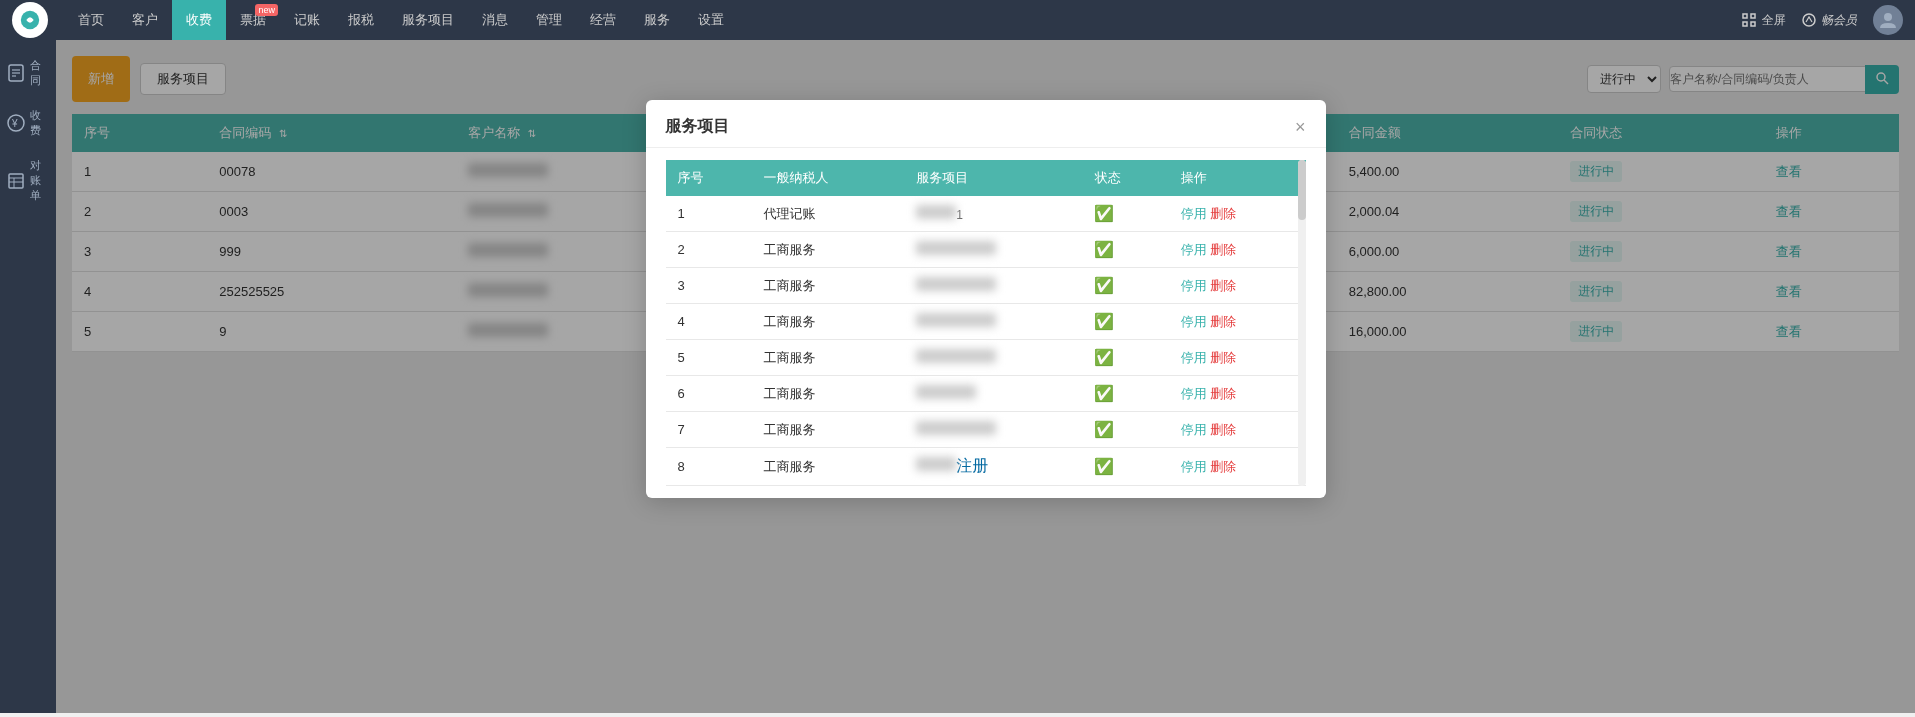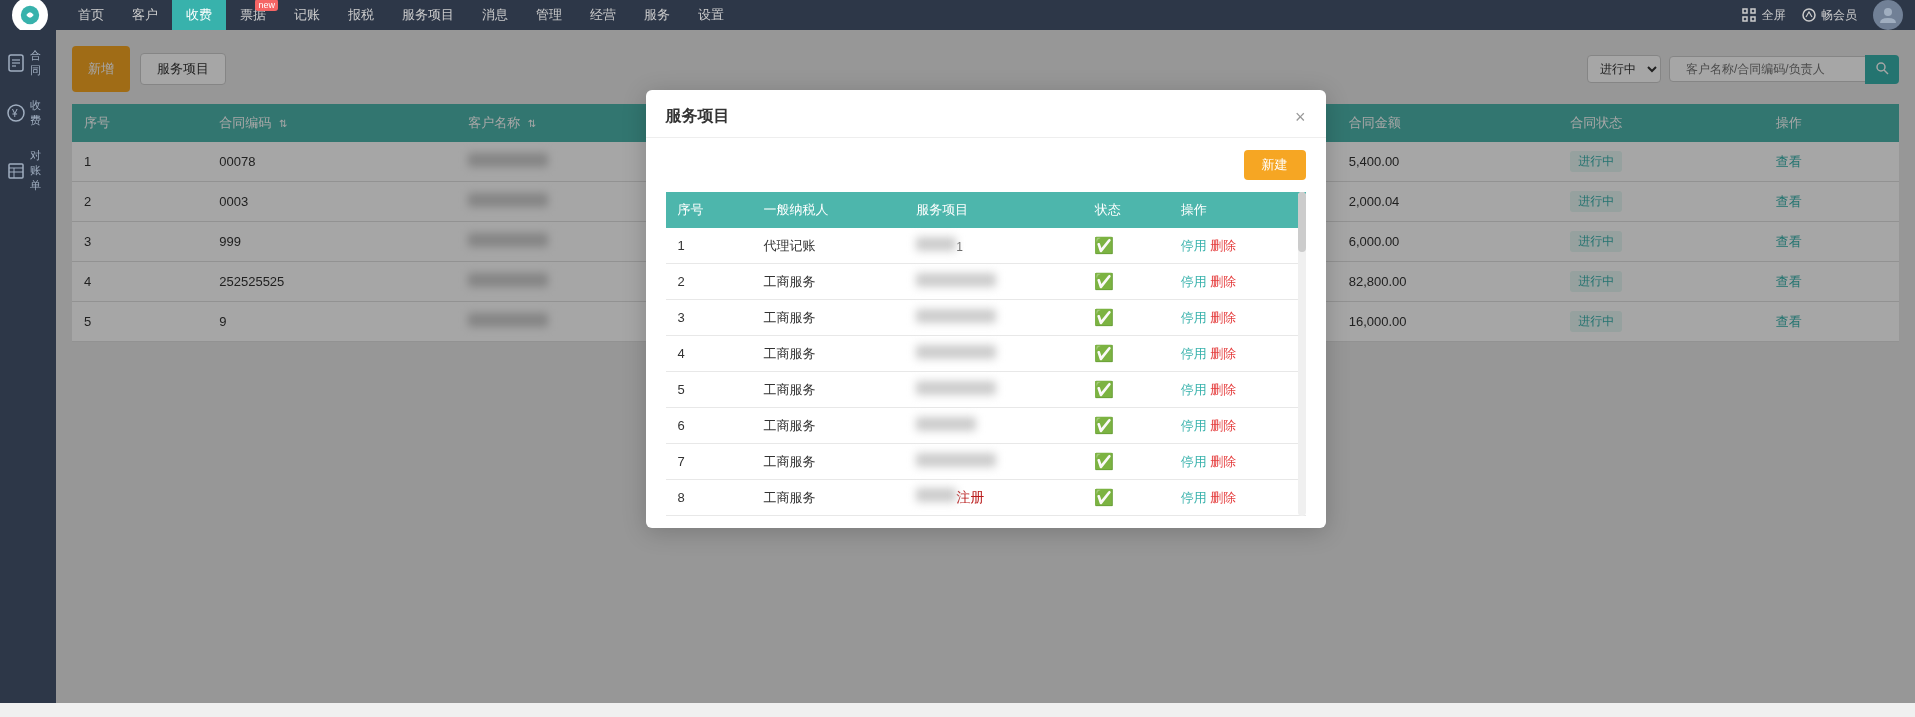--- a/index.html
+++ b/index.html
@@ -1,20 +1,20 @@
 <!DOCTYPE html>
 <html><head>
   <meta charset="utf-8">
   <style>
     * { box-sizing: border-box; margin: 0; padding: 0; }
     body { font-family: "Microsoft YaHei", "PingFang SC", sans-serif; font-size: 13px; background: #f0f0f0; }
 
     
     .top-nav {
-      height: 30px;
+      height: 40px;
       background: #2d3748;
       display: flex;
       align-items: center;
       padding: 0 12px;
       color: #ccc;
     }
     .top-nav .logo {
       width: 36px; height: 36px;
       background: #fff;
       border-radius: 50%;
@@ -135,21 +135,21 @@
     .status-select {
       border: 1px solid #ccc;
       padding: 5px 8px;
       border-radius: 4px;
       background: #fff;
       font-size: 12px;
       color: #333;
     }
     .search-box {
       border: 1px solid #ccc;
-      padding: 5px 16px;
+      padding: 5px 0;
       border-radius: 4px;
       background: #fff;
       font-size: 12px;
       color: #333;
       width: 200px;
     }
     .search-icon-btn {
       background: #38b2ac;
       border: none;
       color: #fff;
@@ -343,21 +343,21 @@
   <div class="top-nav-right">
     <span style="cursor:pointer;font-size:12px;">
       <svg width="14" height="14" viewBox="0 0 14 14" fill="none" style="vertical-align:middle;margin-right:2px">
         <rect x="1" y="1" width="4" height="4" stroke="#ccc" stroke-width="1.5" fill="none"></rect>
         <rect x="9" y="1" width="4" height="4" stroke="#ccc" stroke-width="1.5" fill="none"></rect>
         <rect x="1" y="9" width="4" height="4" stroke="#ccc" stroke-width="1.5" fill="none"></rect>
         <rect x="9" y="9" width="4" height="4" stroke="#ccc" stroke-width="1.5" fill="none"></rect>
       </svg>
       <span>全屏</span>
     </span>
-    <span style="cursor:pointer;font-size:12px;">
+    <span style="cursor:pointer;font-size:12px;font-style:italic;">
       <svg width="14" height="14" viewBox="0 0 14 14" fill="none" style="vertical-align:middle;margin-right:2px">
         <circle cx="7" cy="7" r="6" stroke="#ccc" stroke-width="1.5" fill="none"></circle>
         <path d="M4 9 L7 4 L10 9" stroke="#ccc" stroke-width="1.2" fill="none"></path>
       </svg>
       <span>畅会员</span>
     </span>
     <div class="avatar">
       <svg width="20" height="20" viewBox="0 0 20 20" fill="none">
         <circle cx="10" cy="7" r="4" fill="#a0aec0"></circle>
         <path d="M2 18 Q2 13 10 13 Q18 13 18 18" fill="#a0aec0"></path>
@@ -504,23 +504,20 @@
         </tbody>
     </table>
 
     <div class="modal-overlay">
       <div class="modal">
         <div class="modal-header">
           <span class="modal-title">服务项目</span>
           <button class="modal-close">×</button>
         </div>
         <div class="modal-body">
-          <div class="modal-toolbar">
-            <button class="btn-modal-new">新建</button>
-          </div>
           <div style="position:relative;">
             <table class="modal-table">
               <thead>
                 <tr>
                   <th>序号</th>
                   <th>一般纳税人</th>
                   <th>服务项目</th>
                   <th>状态</th>
                   <th>操作</th>
                 </tr>
@@ -607,21 +604,21 @@
       <span class="check-icon">✅</span>
     </td>
     <td>
       <button class="link-btn">停用</button>
       <button class="link-btn-del">删除</button>
     </td>
   </tr>
                   <tr>
     <td>8</td>
     <td>工商服务</td>
-    <td><span class="blurred" style="min-width:40px;"></span><span style="color:#b91c1c;font-size:14px;">注册</span></td>
+    <td><span class="blurred" style="min-width:40px;"></span><span style="color:#0369a1;font-size:16px;">注册</span></td>
     <td>
       <span class="check-icon">✅</span>
     </td>
     <td>
       <button class="link-btn">停用</button>
       <button class="link-btn-del">删除</button>
     </td>
   </tr>
                 </tbody>
             </table>

